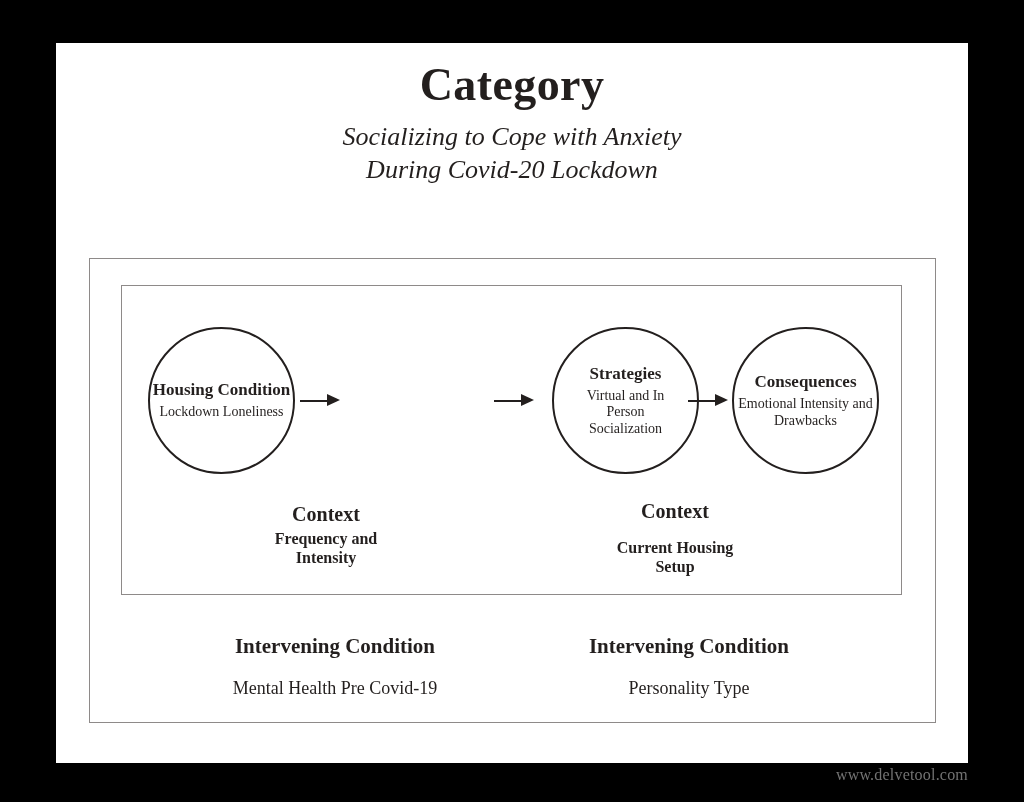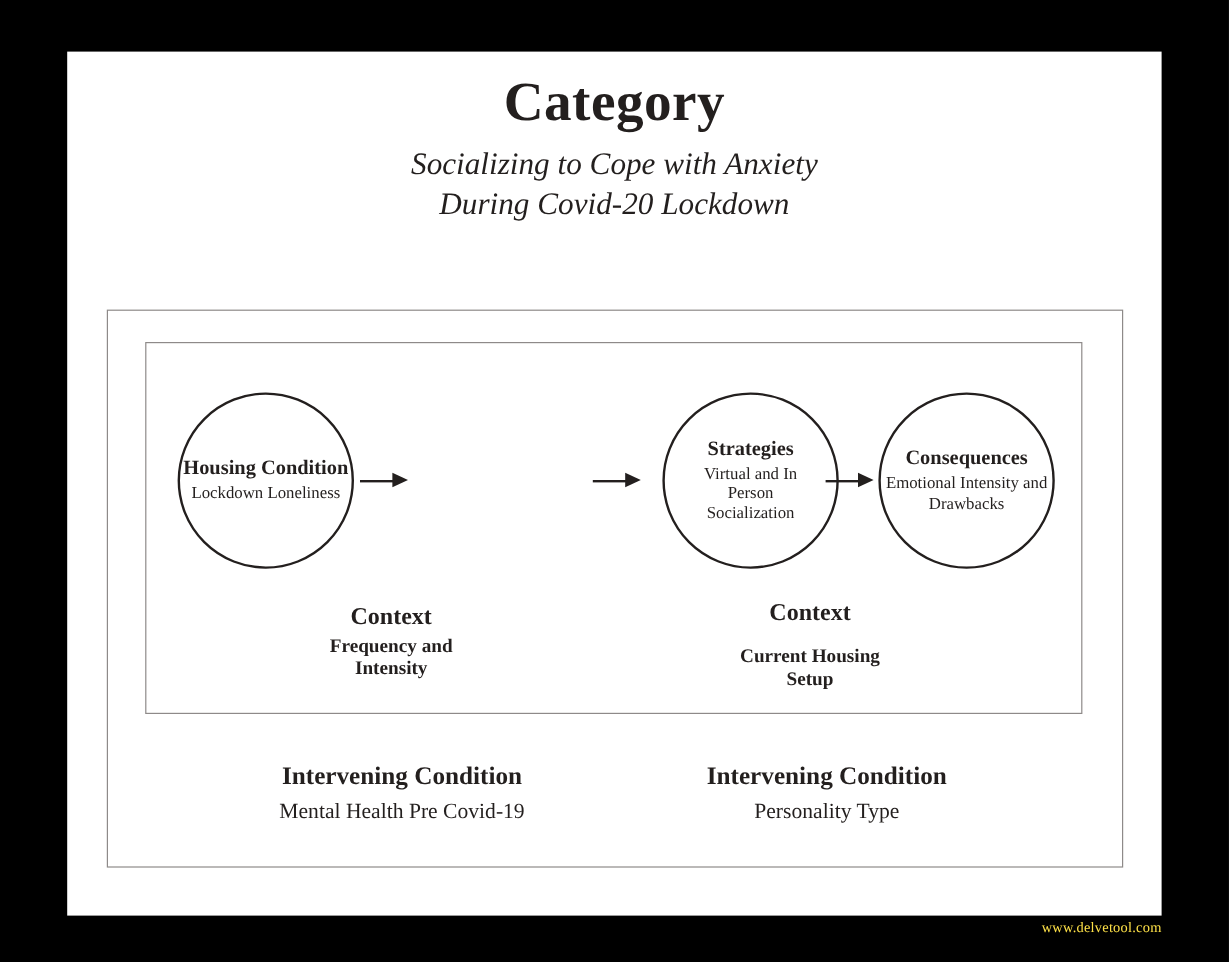--- a/index.html
+++ b/index.html
@@ -171,34 +171,34 @@
     position: absolute;
     text-align: center;
     width: 300px;
   }
   #intervening-0 { left: 129px; top: 592px; }
   #intervening-1 { left: 483px; top: 592px; }
   .intervening-title {
     font-size: 21px;
     font-weight: bold;
     line-height: 1.1;
-    margin-bottom: 8px;
+    margin-bottom: 20px;
   }
   .intervening-sub {
     font-size: 18px;
     line-height: 1.2;
   }
 
   
   .watermark {
     position: absolute;
     right: 56px;
     top: 766px;
-    font-size: 12px;
-    color: #fde047;
+    font-size: 16px;
+    color: #737373;
     letter-spacing: 0.2px;
     font-family: "Liberation Serif", "DejaVu Serif", serif;
   }
 </style>
 </head>
 <body>
 
 <div class="slide">
 
   <div class="title-block">

